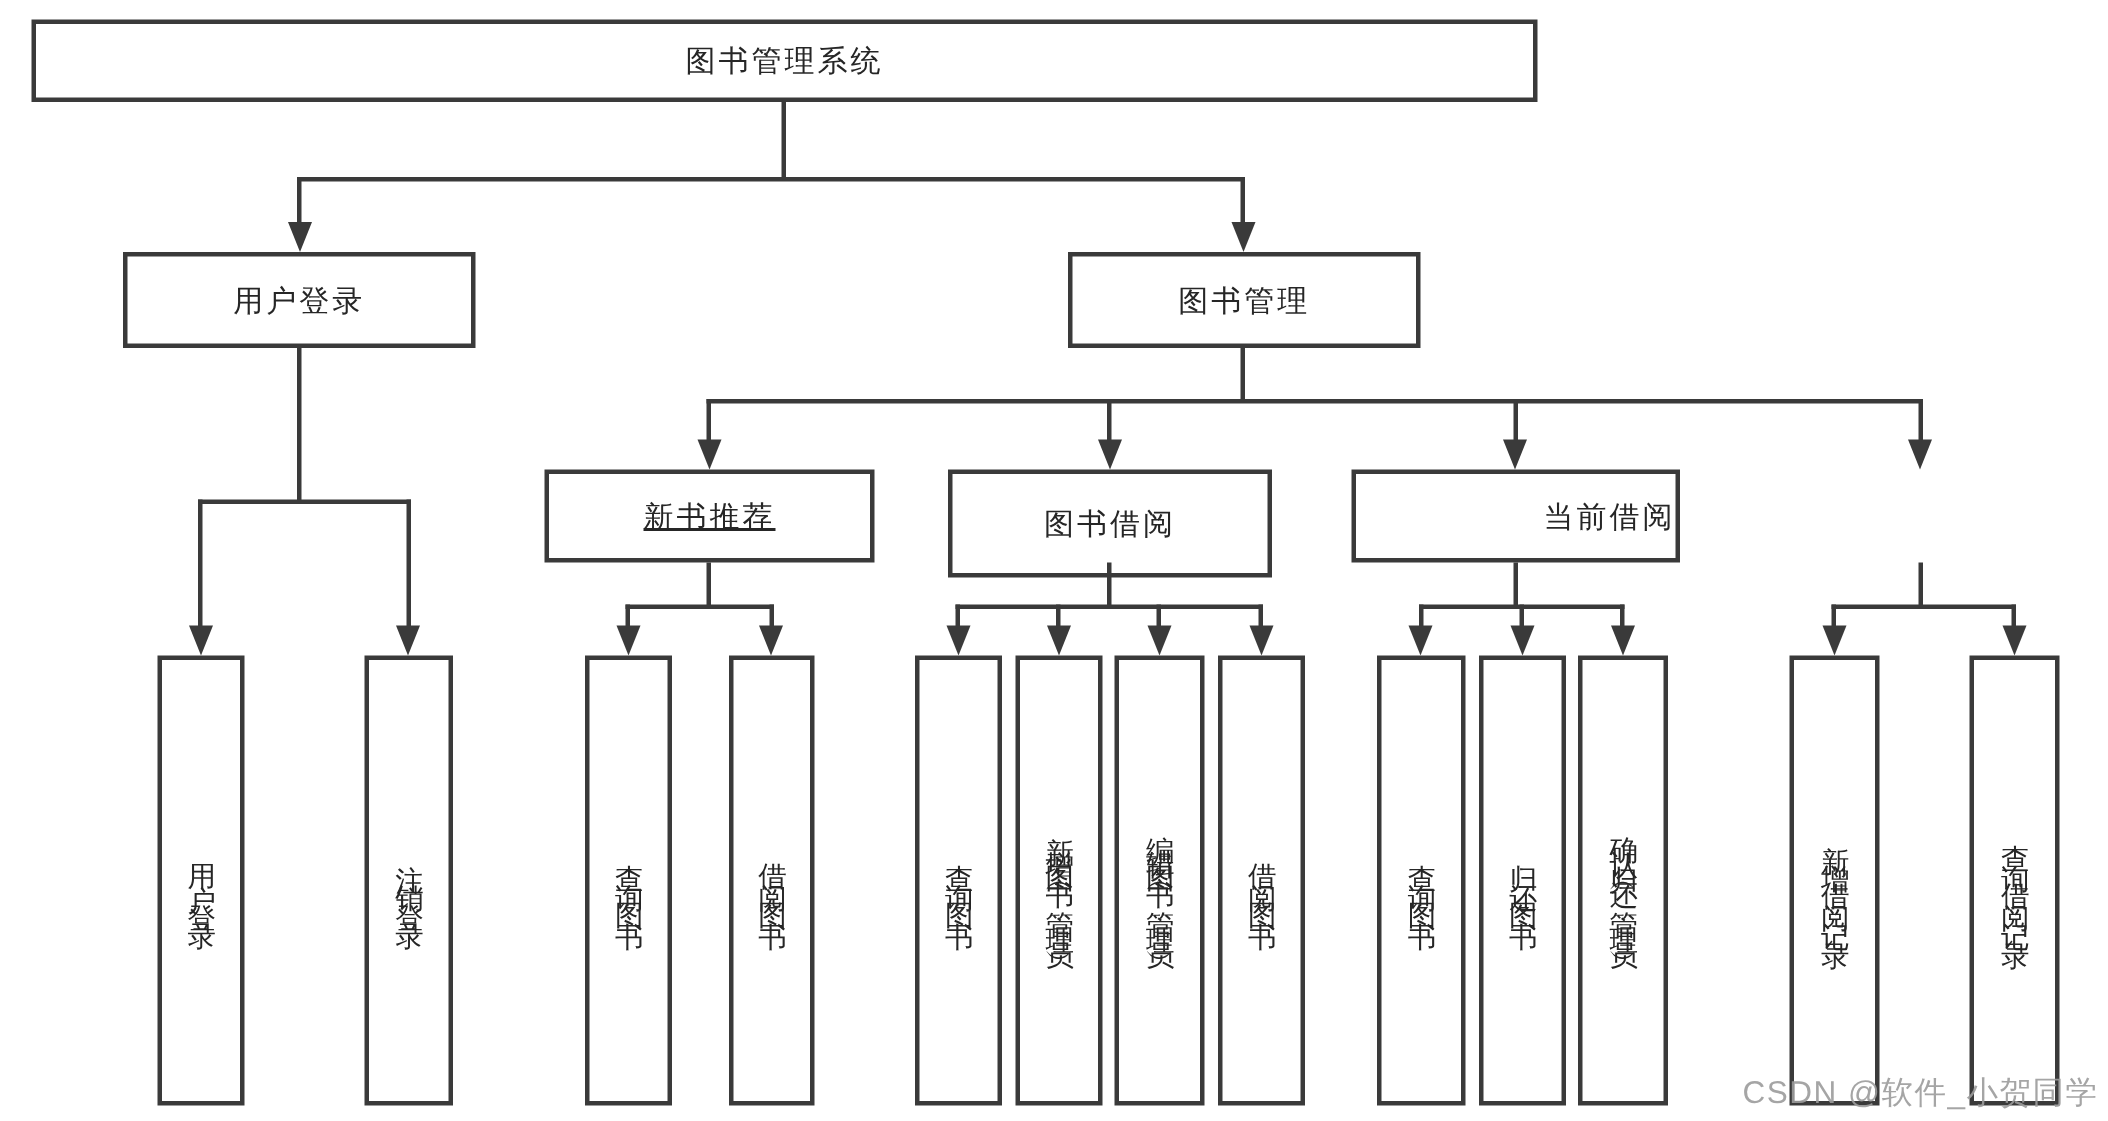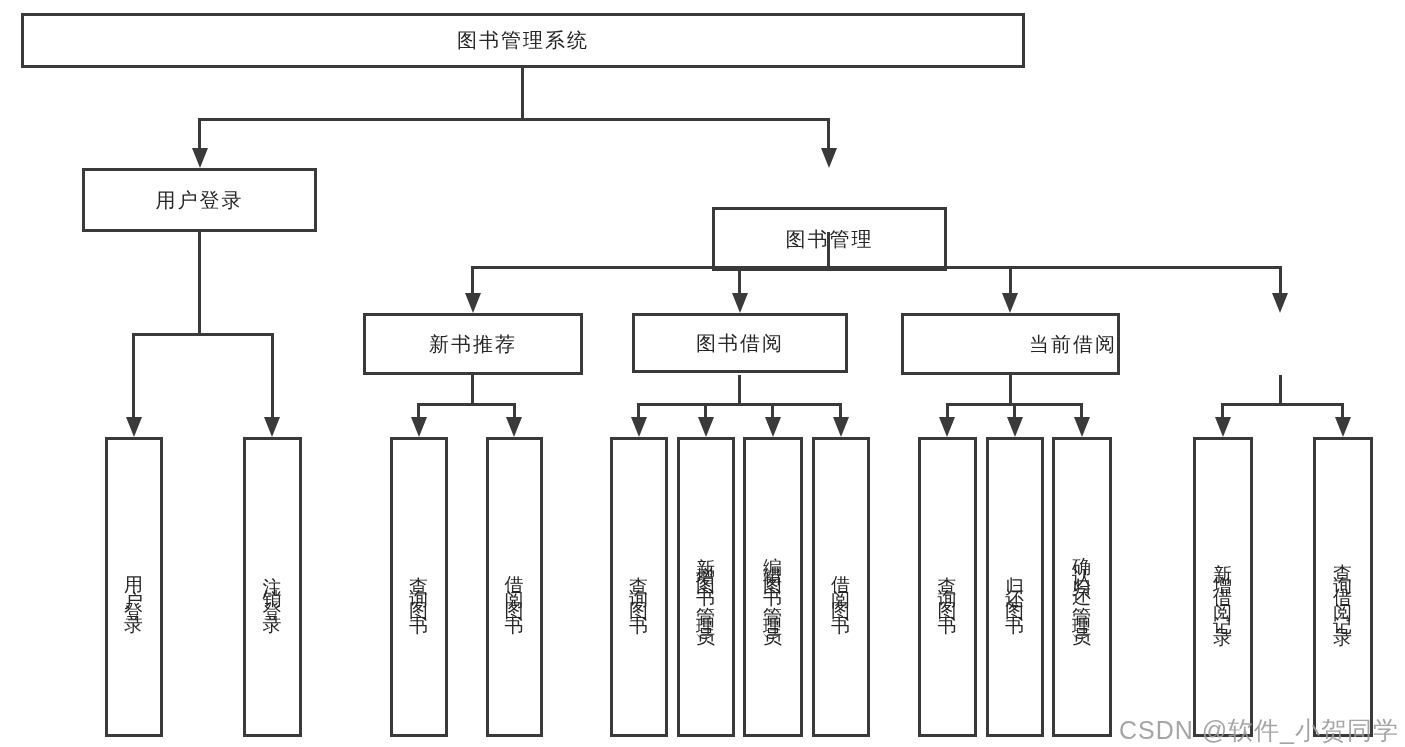--- a/index.html
+++ b/index.html
@@ -39,50 +39,50 @@
   .arrow{
     position:absolute;width:0;height:0;
     border-left:8px solid transparent;
     border-right:8px solid transparent;
     border-top:20px solid var(--line);
   }
 
   .watermark{
     position:absolute;
     top:714px;right:6px;
-    font-size:25px;
+    font-size:21px;
     color:var(--watermark);
     opacity:.9;
     letter-spacing:1px;
     z-index:10;
     white-space:nowrap;
   }
 </style>
 </head>
 <body>
 
 <div id="canvas">
 
   <div class="node" style="left:21px;top:13px;width:1004px;height:55px;">
     <span>图书管理系统</span>
   </div>
 
   <div class="node" style="left:82px;top:168px;width:235px;height:64px;">
     <span>用户登录</span>
   </div>
 
-  <div class="node" style="left:712px;top:168px;width:235px;height:64px;margin-top:39px;">
+  <div class="node" style="left:712px;top:168px;width:235px;height:64px;">
     <span>图书管理</span>
   </div>
 
-  <div class="node" style="left:363px;top:313px;width:220px;height:62px;">
+  <div class="node" style="left:363px;top:313px;width:220px;height:62px;text-decoration:underline;">
     <span>新书推荐</span>
   </div>
 
-  <div class="node" style="left:632px;top:313px;width:216px;height:60px;">
+  <div class="node" style="left:632px;top:313px;width:216px;height:72px;">
     <span>图书借阅</span>
   </div>
 
   <div class="node" style="left:901px;top:313px;width:219px;height:62px;justify-content:flex-end;">
     <span>当前借阅</span>
   </div>
 
 
   <div class="node vnode" style="left:105px;top:437px;width:58px;height:300px;">
     <span class="vlabel">用户登录</span>

